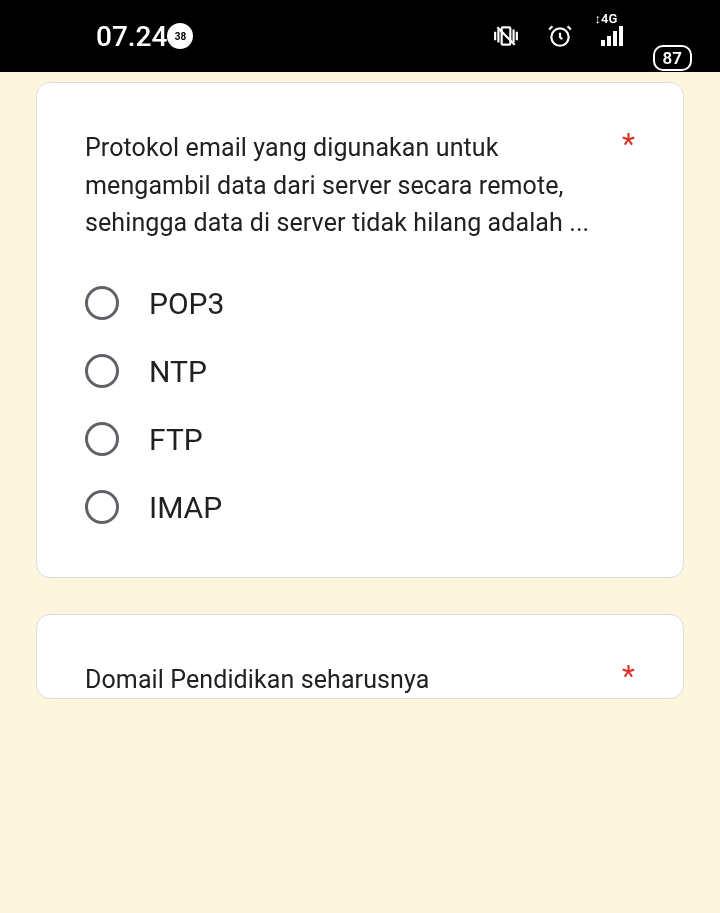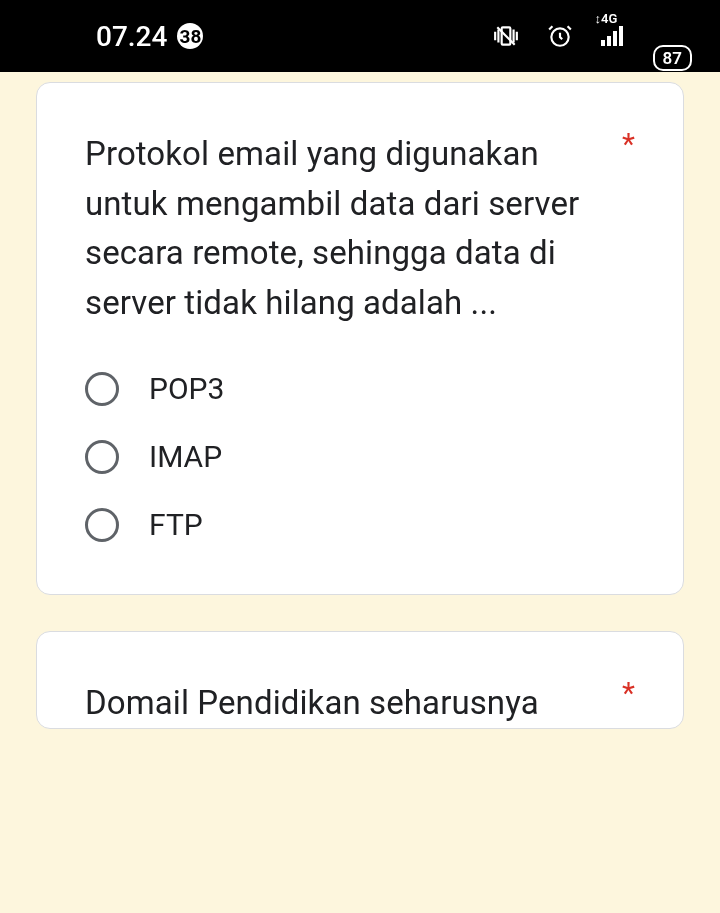--- a/index.html
+++ b/index.html
@@ -15,36 +15,35 @@
       background: #000;
       color: #fff;
       display: flex;
       align-items: center;
       justify-content: space-between;
       padding: 0 28px 0 96px;
     }
     .status-left {
       display: flex;
       align-items: center;
-      gap: 10px;
     }
     .time {
       font-size: 28px;
       font-weight: 500;
     }
     .badge {
       background: #fff;
       color: #000;
       border-radius: 50%;
       width: 26px;
       height: 26px;
       display: flex;
       align-items: center;
       justify-content: center;
-      font-size: 19px;
+      font-size: 10px;
       font-weight: 700;
     }
     .status-right {
       display: flex;
       align-items: center;
       gap: 28px;
     }
     .status-icon { display: inline-flex; align-items: center; }
     .battery-pill {
       border: 2px solid #fff;
@@ -79,21 +78,21 @@
       padding: 46px 48px 52px;
       margin-bottom: 36px;
     }
     .question-row {
       display: flex;
       align-items: flex-start;
       gap: 20px;
       margin-bottom: 44px;
     }
     .question-text {
-      font-size: 33px;
+      font-size: 25px;
       color: #202124;
       line-height: 1.5;
       letter-spacing: 0.1px;
       flex: 1;
     }
     .required {
       color: #d93025;
       font-size: 30px;
       line-height: 1;
     }
@@ -170,25 +169,29 @@
       <div class="question-text">Protokol email yang digunakan untuk mengambil data dari server secara remote, sehingga data di server tidak hilang adalah ...</div>
       <div class="required">*</div>
     </div>
     <div class="options">
       <div class="option">
         <div class="radio"></div>
         <div class="option-label">POP3</div>
       </div>
       <div class="option">
         <div class="radio"></div>
+        <div class="option-label">NTP</div>
+      </div>
+      <div class="option">
+        <div class="radio"></div>
+        <div class="option-label">FTP</div>
+      </div>
+      <div class="option">
+        <div class="radio"></div>
         <div class="option-label">IMAP</div>
-      </div>
-      <div class="option">
-        <div class="radio"></div>
-        <div class="option-label">FTP</div>
       </div>
     </div>
   </div>
 
   <div class="card2">
     <div class="question-row">
       <div class="question-text">Domail Pendidikan seharusnya</div>
       <div class="required">*</div>
     </div>
   </div>

